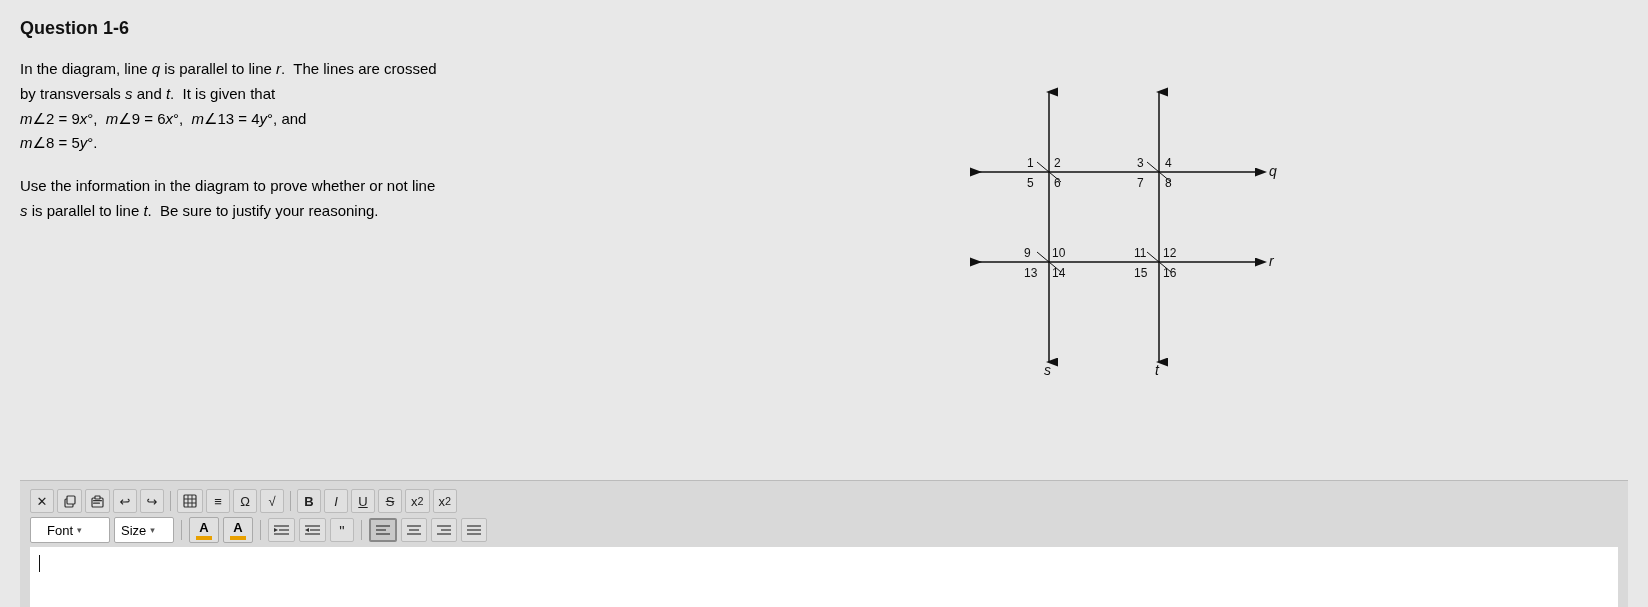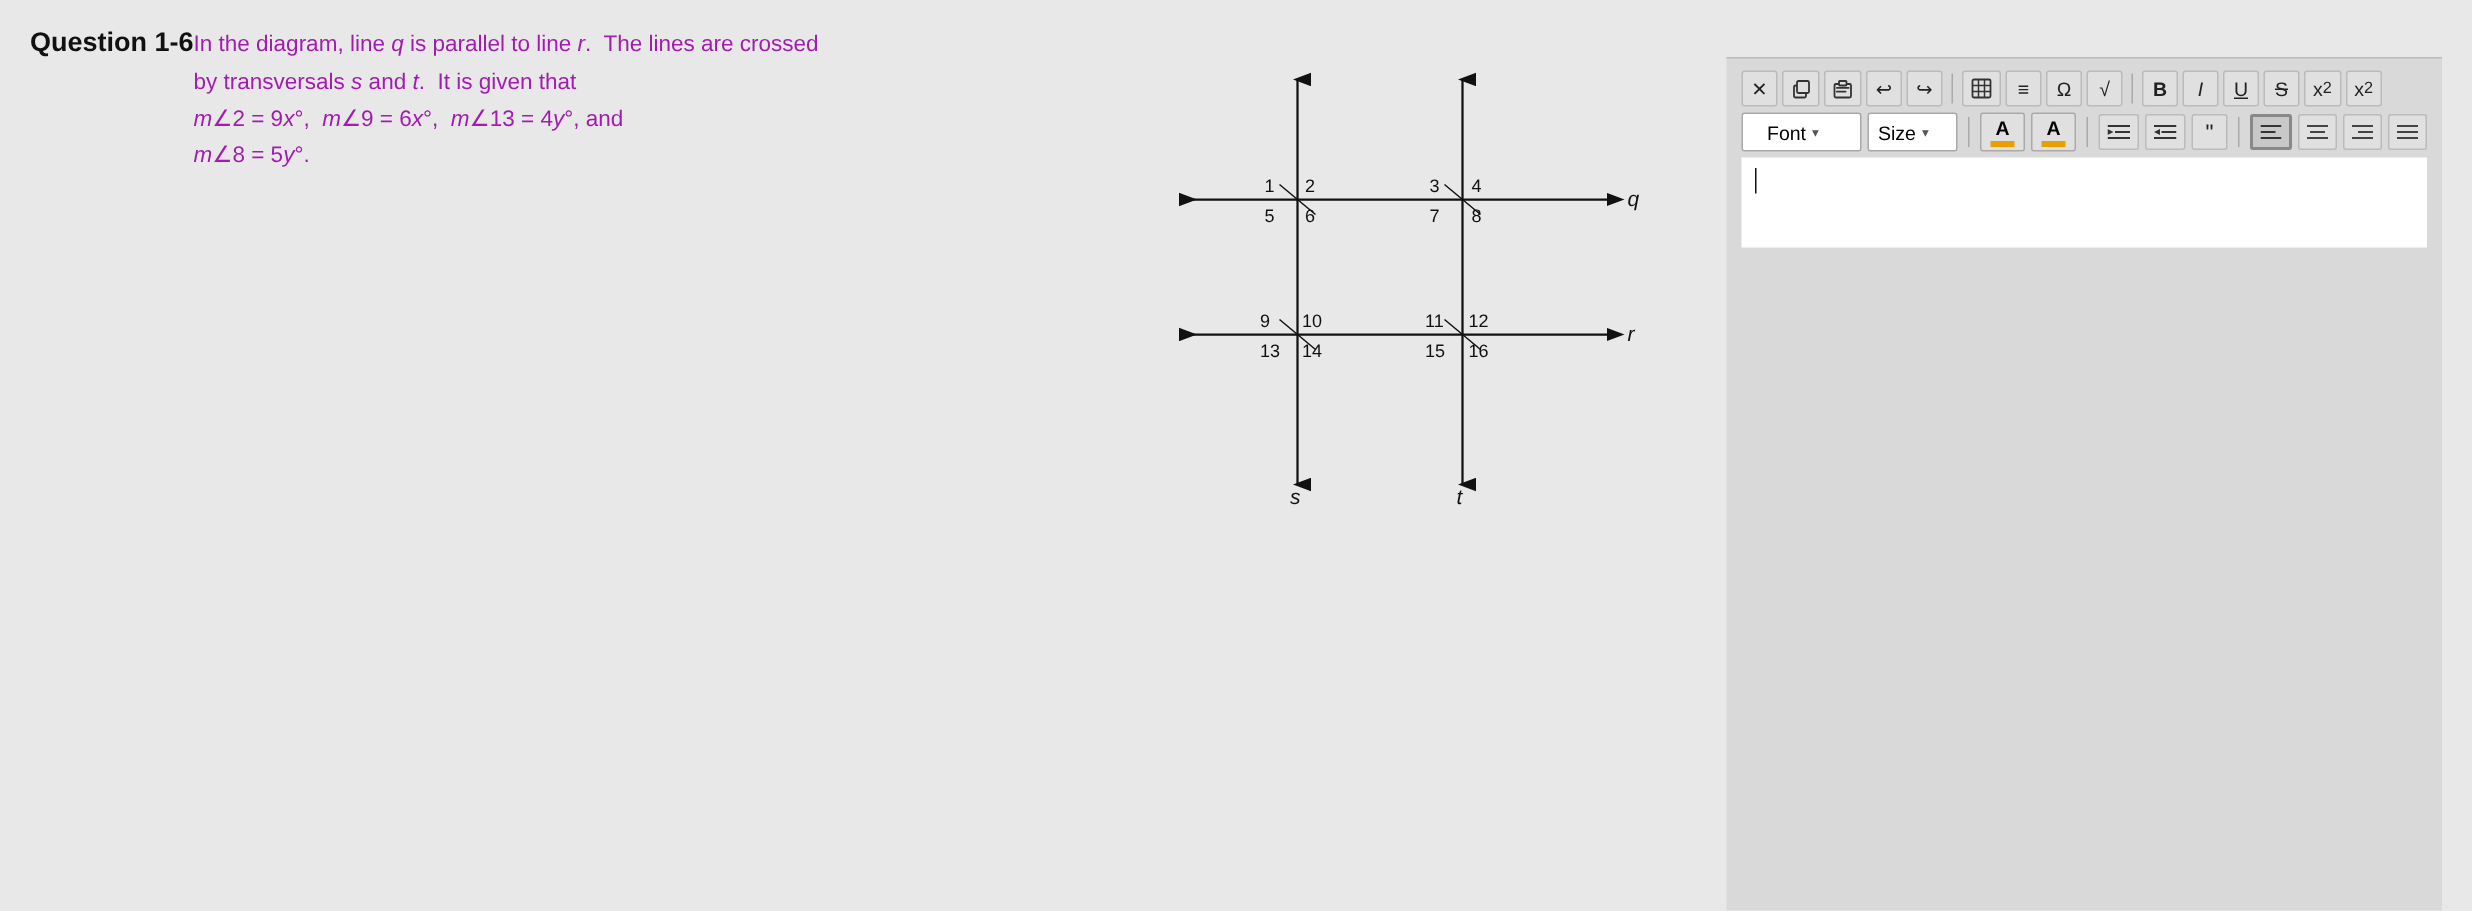--- a/index.html
+++ b/index.html
@@ -8,41 +8,41 @@
       background: #e8e8e8;
       width: 1648px;
       min-height: 607px;
       overflow: hidden;
     }
     .page {
       background: #e8e8e8;
       width: 1648px;
       min-height: 607px;
       display: flex;
-      flex-direction: row;
+      flex-direction: column;
       padding: 18px 20px 0 20px;
     }
     .question-title {
       font-size: 18px;
       font-weight: bold;
       color: #111;
       margin-bottom: 18px;
     }
     .content-area {
       display: flex;
       flex-direction: row;
       flex: 1;
     }
     .left-text {
       width: 560px;
       padding-right: 20px;
     }
     .left-text p {
       font-size: 15px;
-      color: #a21caf;
+      color: #000000;
       line-height: 1.65;
       margin-bottom: 0;
     }
     .diagram-area {
       flex: 1;
       display: flex;
       align-items: flex-start;
       justify-content: center;
       padding-top: 10px;
     }
@@ -157,20 +157,24 @@
 
   <div class="content-area">
     <div class="left-text">
       <p>
         In the diagram, line <span class="math">q</span> is parallel to line <span class="math">r</span>.&nbsp; The lines are crossed<br>
         by transversals <span class="math">s</span> and <span class="math">t</span>.&nbsp; It is given that<br>
         <span class="math">m</span>∠2 = 9<span class="math">x</span>°, &nbsp;<span class="math">m</span>∠9 = 6<span class="math">x</span>°, &nbsp;<span class="math">m</span>∠13 = 4<span class="math">y</span>°, and<br>
         <span class="math">m</span>∠8 = 5<span class="math">y</span>°.
       </p>
       <br>
+      <p>
+        Use the information in the diagram to prove whether or not line<br>
+        <span class="math">s</span> is parallel to line <span class="math">t</span>.&nbsp; Be sure to justify your reasoning.
+      </p>
     </div>
 
     <div class="diagram-area">
 
       <svg class="diagram-svg" width="420" height="310" viewBox="0 0 420 310">
 
         <defs>
           <marker id="arrowR" markerWidth="8" markerHeight="8" refX="6" refY="3" orient="auto">
             <path d="M0,0 L0,6 L8,3 z" fill="#111"></path>
           </marker>

